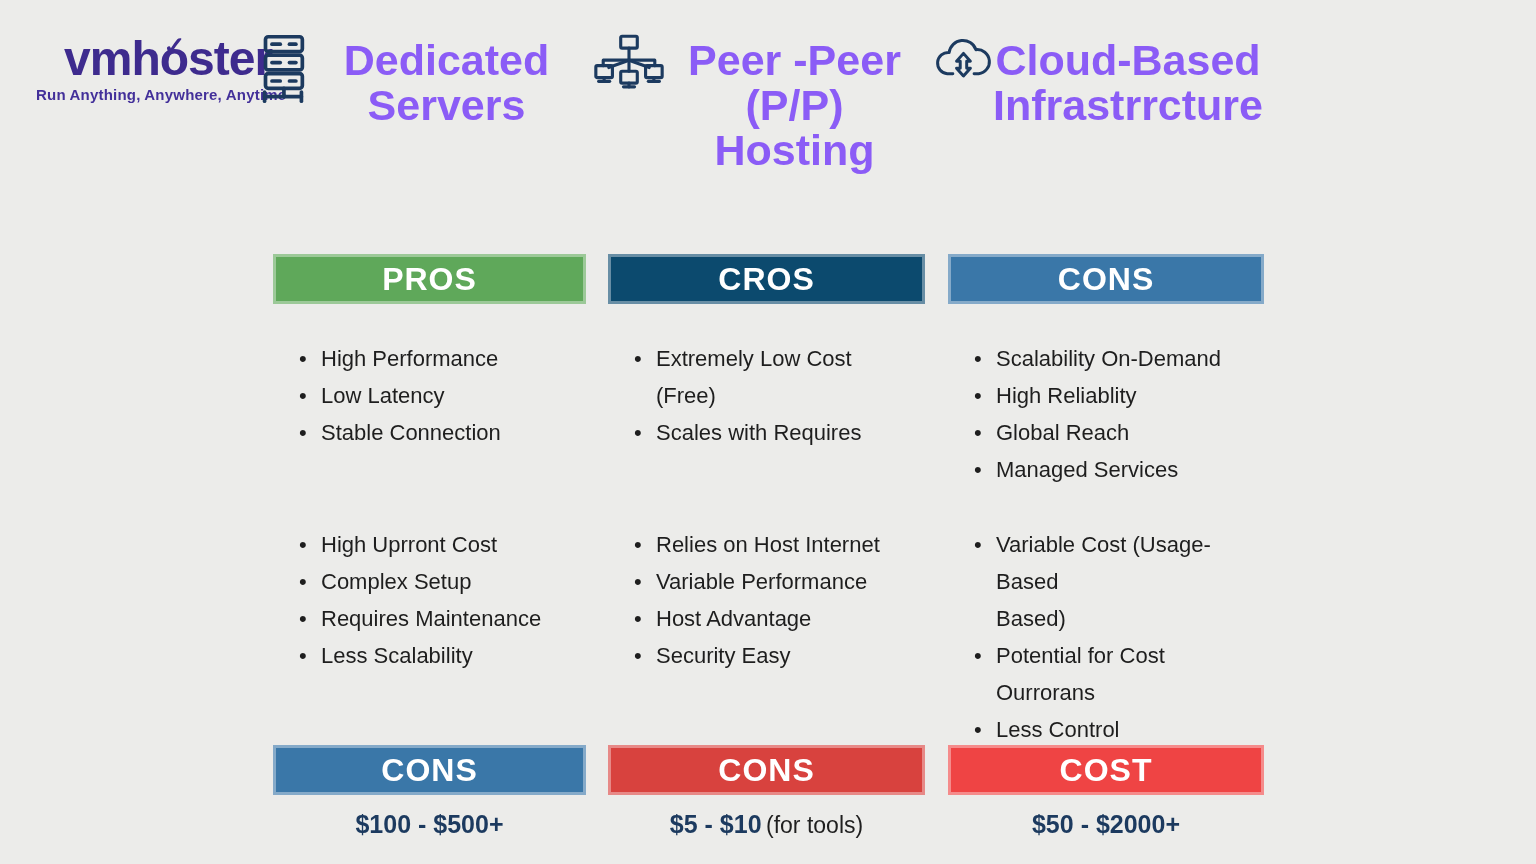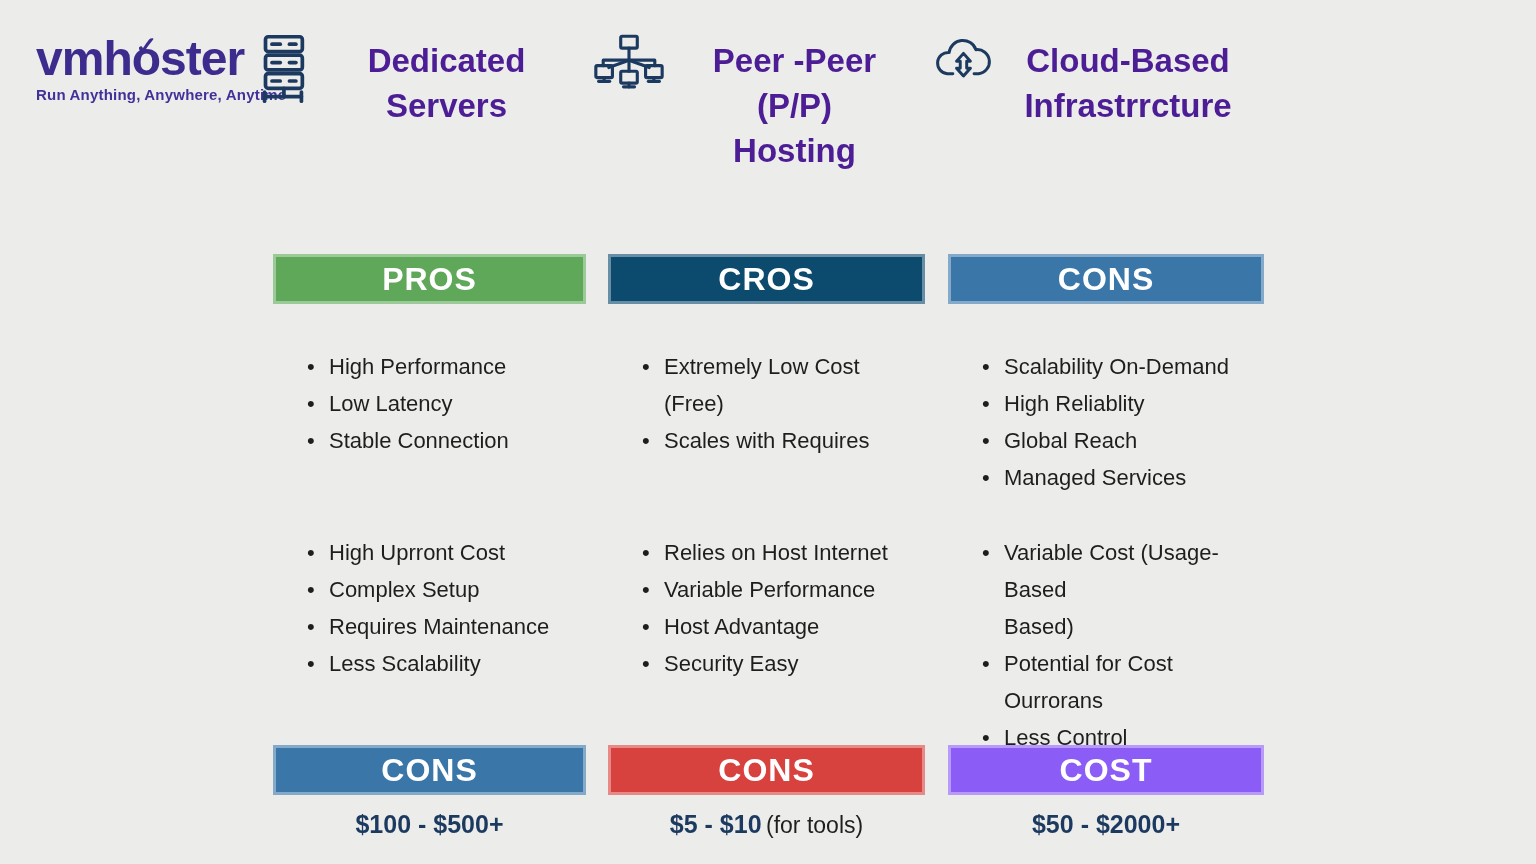--- a/index.html
+++ b/index.html
@@ -9,21 +9,21 @@
     font-family:"Liberation Sans", sans-serif;
     overflow:hidden;
     position:relative;
   }
   #stage{position:absolute;inset:0;}
 
   
   .logo{position:absolute;left:36px;top:34px;width:260px;}
   .logo-brand{
     font-size:48px;font-weight:800;letter-spacing:-1px;
-    color:#3E2B8E;line-height:50px;
+    color:#3E2B8E;line-height:50px;margin-left:28px;
   }
   .logo-o{position:relative;display:inline-block;}
   .logo-o::after{
     content:"✓";position:absolute;left:50%;top:-13px;
     transform:translateX(-50%);font-size:26px;font-weight:800;color:#3E2B8E;
   }
   .logo-tagline{
     font-size:15px;font-weight:700;color:#43309A;
     letter-spacing:.2px;margin-top:2px;white-space:nowrap;
   }
@@ -31,35 +31,35 @@
   
   .col{position:absolute;top:0;height:864px;}
   .col-header{
     position:absolute;top:28px;left:-14px;right:0;
     display:flex;align-items:flex-start;
   }
   .hicon{flex:0 0 auto;display:block;margin-top:6px;}
   .hicon svg{display:block;}
   .col-title{
     flex:1;text-align:center;
-    font-weight:bold;font-size:33px;line-height:45px;
-    color:#4c1d95;padding-top:10px;
+    font-weight:bold;font-size:43px;line-height:45px;
+    color:#8b5cf6;padding-top:10px;
   }
 
   .banner{
     position:absolute;left:0;right:0;height:50px;
     box-sizing:border-box;border:3px solid rgba(255,255,255,.38);
     display:flex;align-items:center;justify-content:center;
     color:#FFFFFF;font-weight:bold;font-size:32px;letter-spacing:1px;
   }
   .banner-top{top:254px;}
   .banner-bottom{top:745px;}
 
   ul.items{
-    list-style:none;margin:8px;padding:0 0 0 6px;
+    list-style:none;margin:0;padding:0 0 0 6px;
     position:absolute;left:18px;right:0;
   }
   .items-top{top:340px;}
   .items-bottom{top:526px;}
   ul.items li{
     position:relative;padding-left:24px;
     font-size:22px;line-height:37px;color:#1E1E1E;
     white-space:pre-line;
   }
   ul.items li::before{
@@ -187,18 +187,18 @@
         <li>High Reliablity</li>
         <li>Global Reach</li>
         <li>Managed Services</li>
       </ul>
     <ul class="items items-bottom">
         <li>Variable Cost (Usage-Based
 Based)</li>
         <li>Potential for Cost Ourrorans</li>
         <li>Less Control</li>
       </ul>
-    <div class="banner banner-bottom" style="background:#8b5cf6">COST</div>
+    <div class="banner banner-bottom" style="background:#ef4444">COST</div>
     <div class="cost">
       <span class="cost-value">$50 - $2000+</span>
     </div>
     </section>
   </div>
 
 </body></html>

